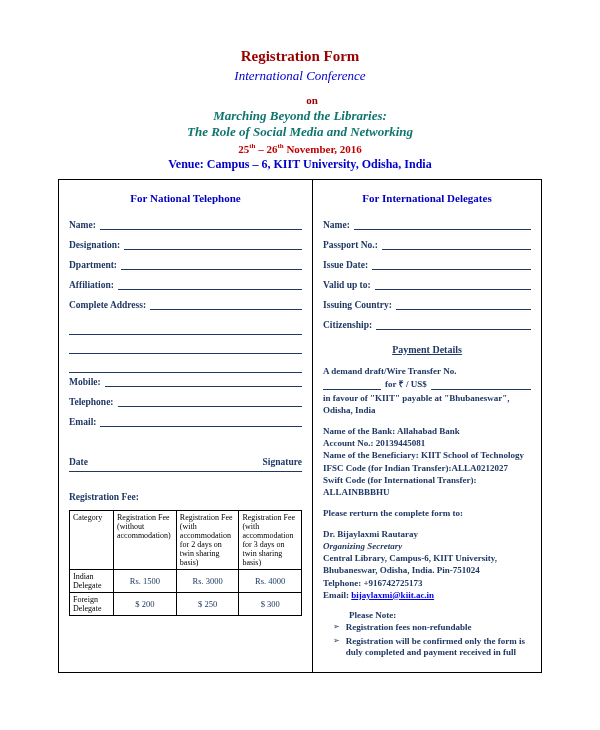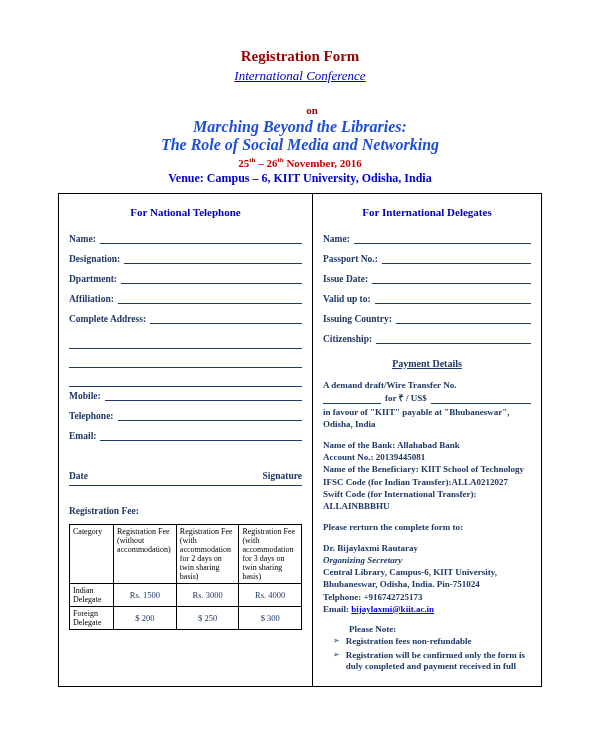--- a/index.html
+++ b/index.html
@@ -7,23 +7,23 @@
   body {
     width:600px; height:730px;
     font-family:"Liberation Serif", serif;
     overflow:hidden;
   }
   .page { width:600px; height:656px; background:#fff; position:relative; }
 
   
   .header { text-align:center; padding-top:48px; }
   .title { font-size:15px; font-weight:bold; color:#990000; margin-bottom:3px; }
-  .conference { font-size:13px; font-style:italic; color:#0000cc; margin-bottom:20px;text-decoration:underline; }
+  .conference { font-size:13px; font-style:italic; color:#0000cc; margin-bottom:10px; }
   .on { font-size:11px; font-weight:bold; color:#990000; margin-bottom:2px;padding-left:24px; }
-  .theme { font-size:16px; font-weight:bold; font-style:italic; color:#1d4ed8; }
+  .theme { font-size:13px; font-weight:bold; font-style:italic; color:#0f766e; }
   .dates { font-size:11px; font-weight:bold; color:#c00000; margin-top:2px; }
   .dates sup { font-size:7px; }
   .venue { font-size:12px; font-weight:bold; color:#0000cc; margin-top:2px; }
 
   
   .form-box {
     width:484px; margin:7px auto 0 auto;
     border:1px solid #000;
     display:flex; min-height:494px;
   }

